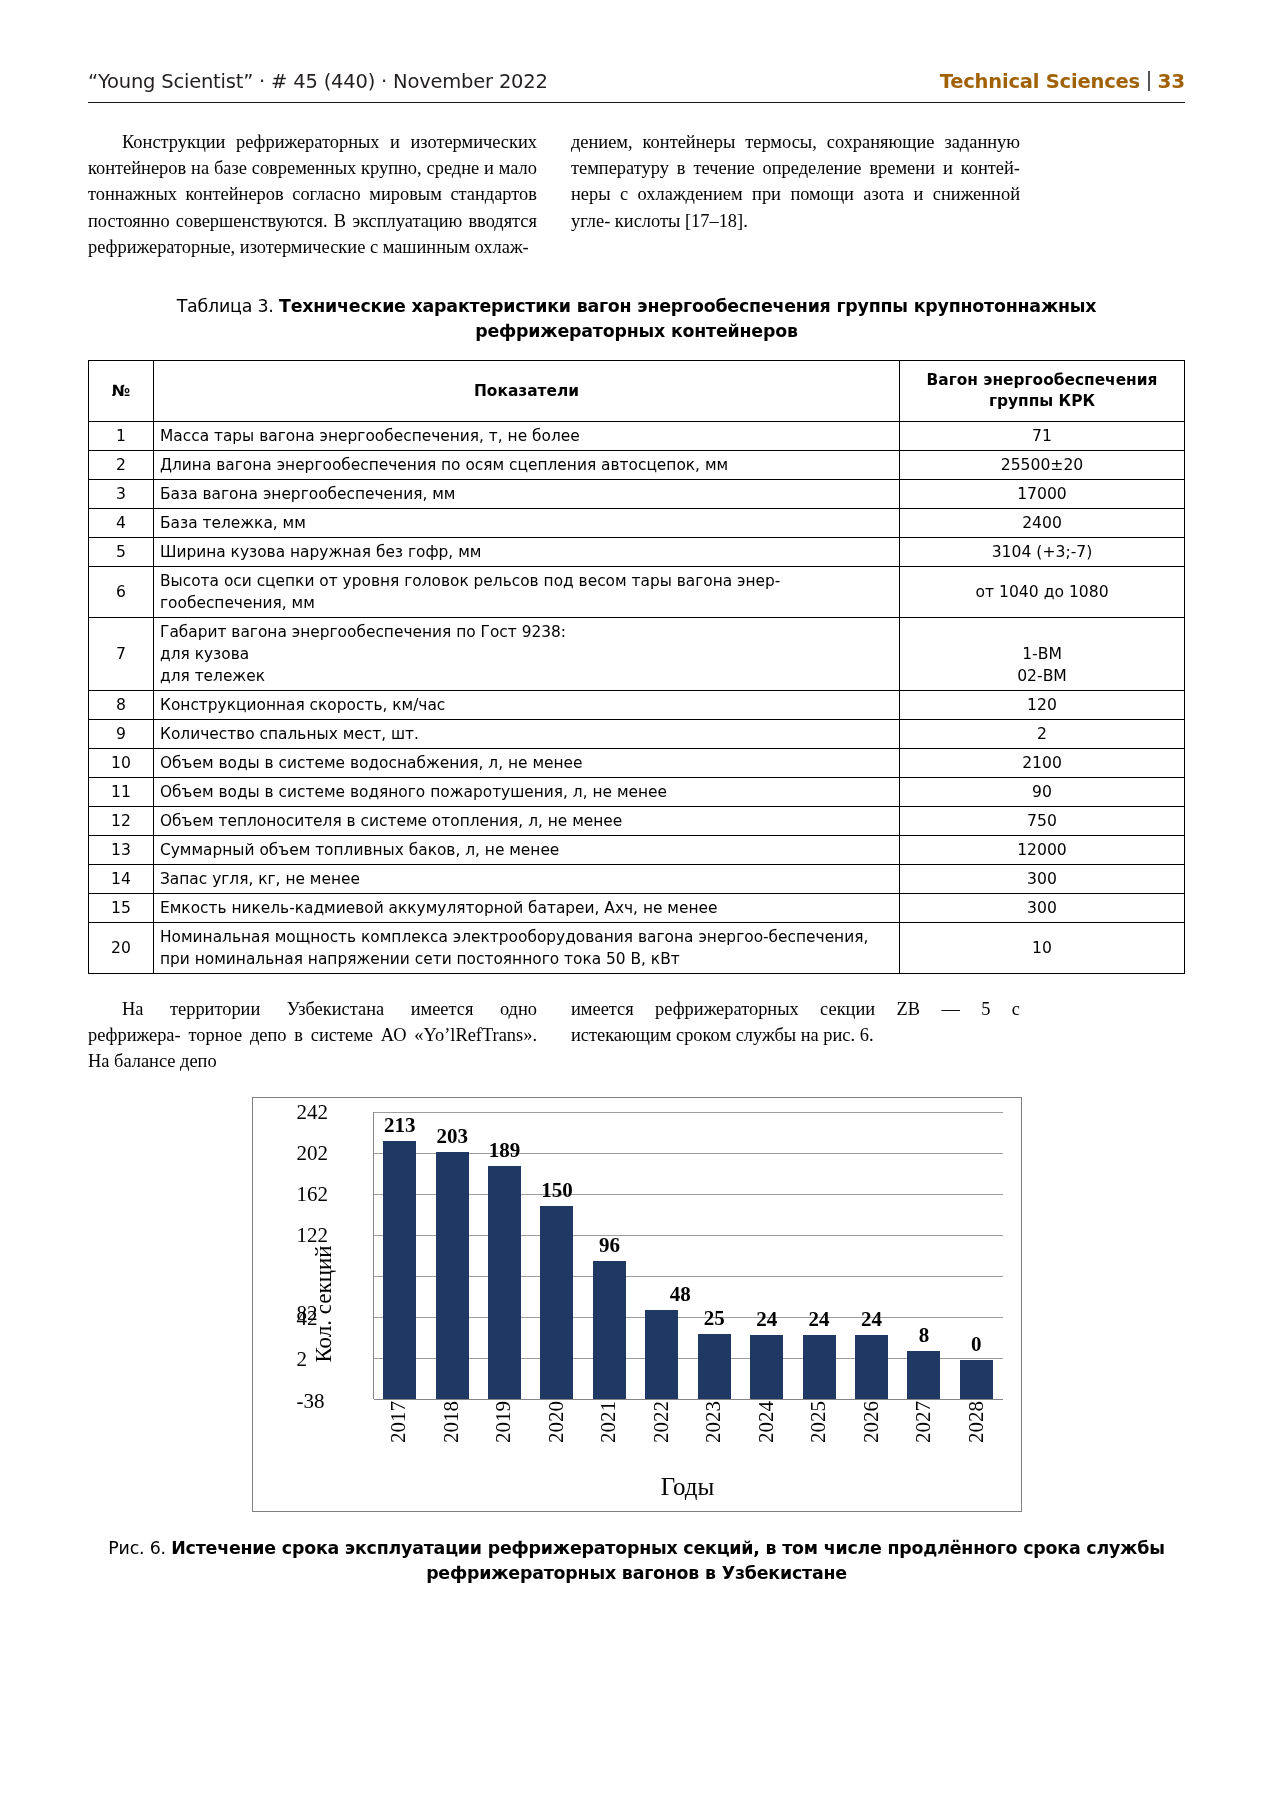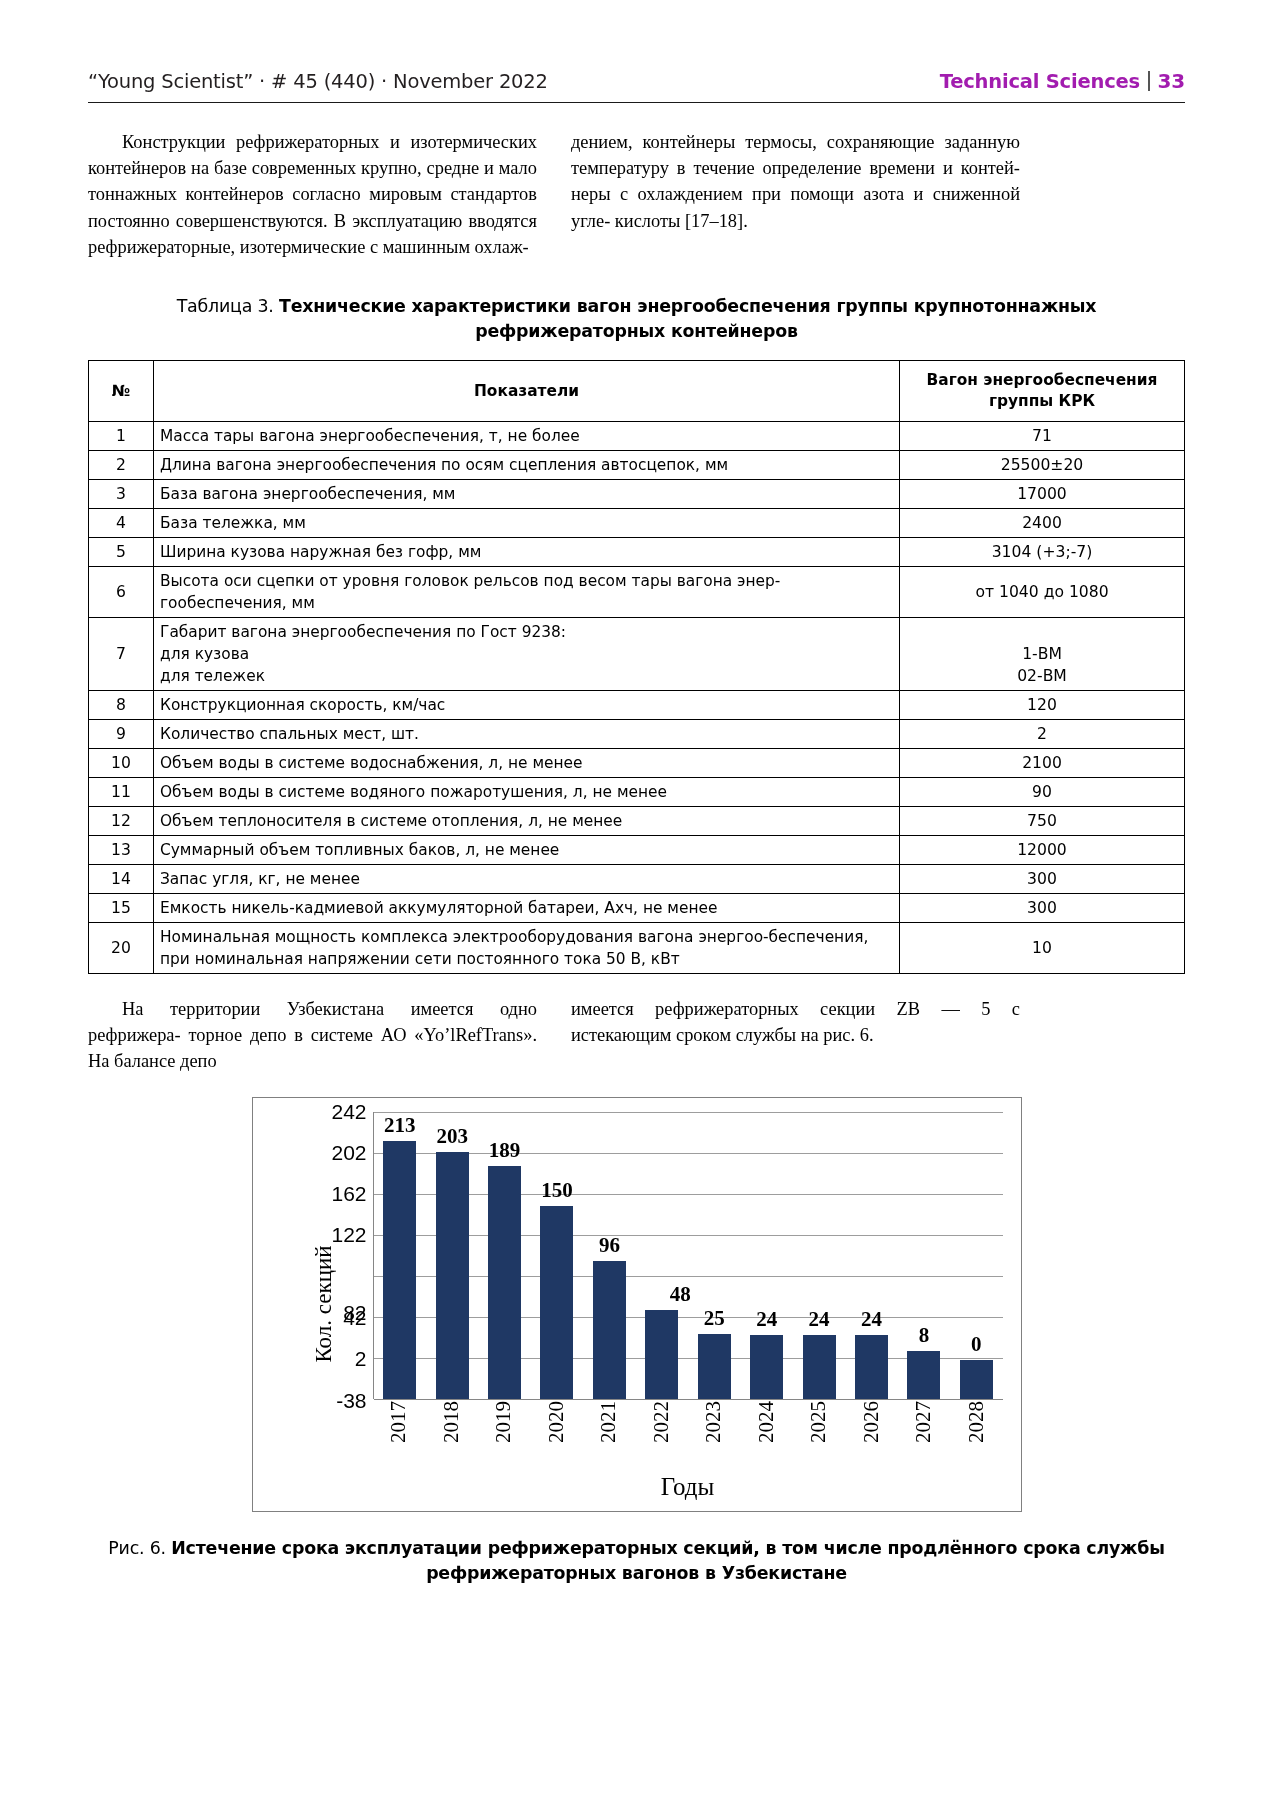--- a/index.html
+++ b/index.html
@@ -26,21 +26,21 @@
     justify-content:space-between;
     font-family:"DejaVu Sans", sans-serif;
     font-size:19.5px;
     padding-bottom:9px;
     border-bottom:1.6px solid #1a1a1a;
     letter-spacing:-0.2px;
   }
   .runhead .left{ color:#231f20; white-space:nowrap; }
   .runhead .right{
     display:flex;align-items:baseline;gap:8px;
-    font-weight:bold;color:#a21caf;white-space:nowrap;
+    font-weight:bold;color:#a16207;white-space:nowrap;
   }
   .runhead .vbar{
     display:inline-block;width:1.6px;height:20px;
     background:#555;position:relative;top:3px;
   }
   .runhead .pageno{font-weight:bold;font-size:20px;}
 
   
   .cols{
     display:flex;
@@ -127,22 +127,22 @@
     transform:translateY(-50%) rotate(-90deg);
     transform-origin:center center;
     font-family:"Liberation Serif", serif;
     font-size:23px;
     white-space:nowrap;
   }
   .ytick{
     position:absolute;
     right:0;
     width:70px;
-    text-align:right;
-    font-family:Liberation Sans, sans-serif;
+    text-align:left;
+    font-family:Liberation Serif, serif;
     font-size:21px;
     transform:translateY(-50%);
   }
   .yticks{position:absolute;left:42px;top:0;width:72px;height:100%;}
   .plot{
     position:absolute;
     left:120px;
     top:14px;
     right:18px;
     bottom:112px;

